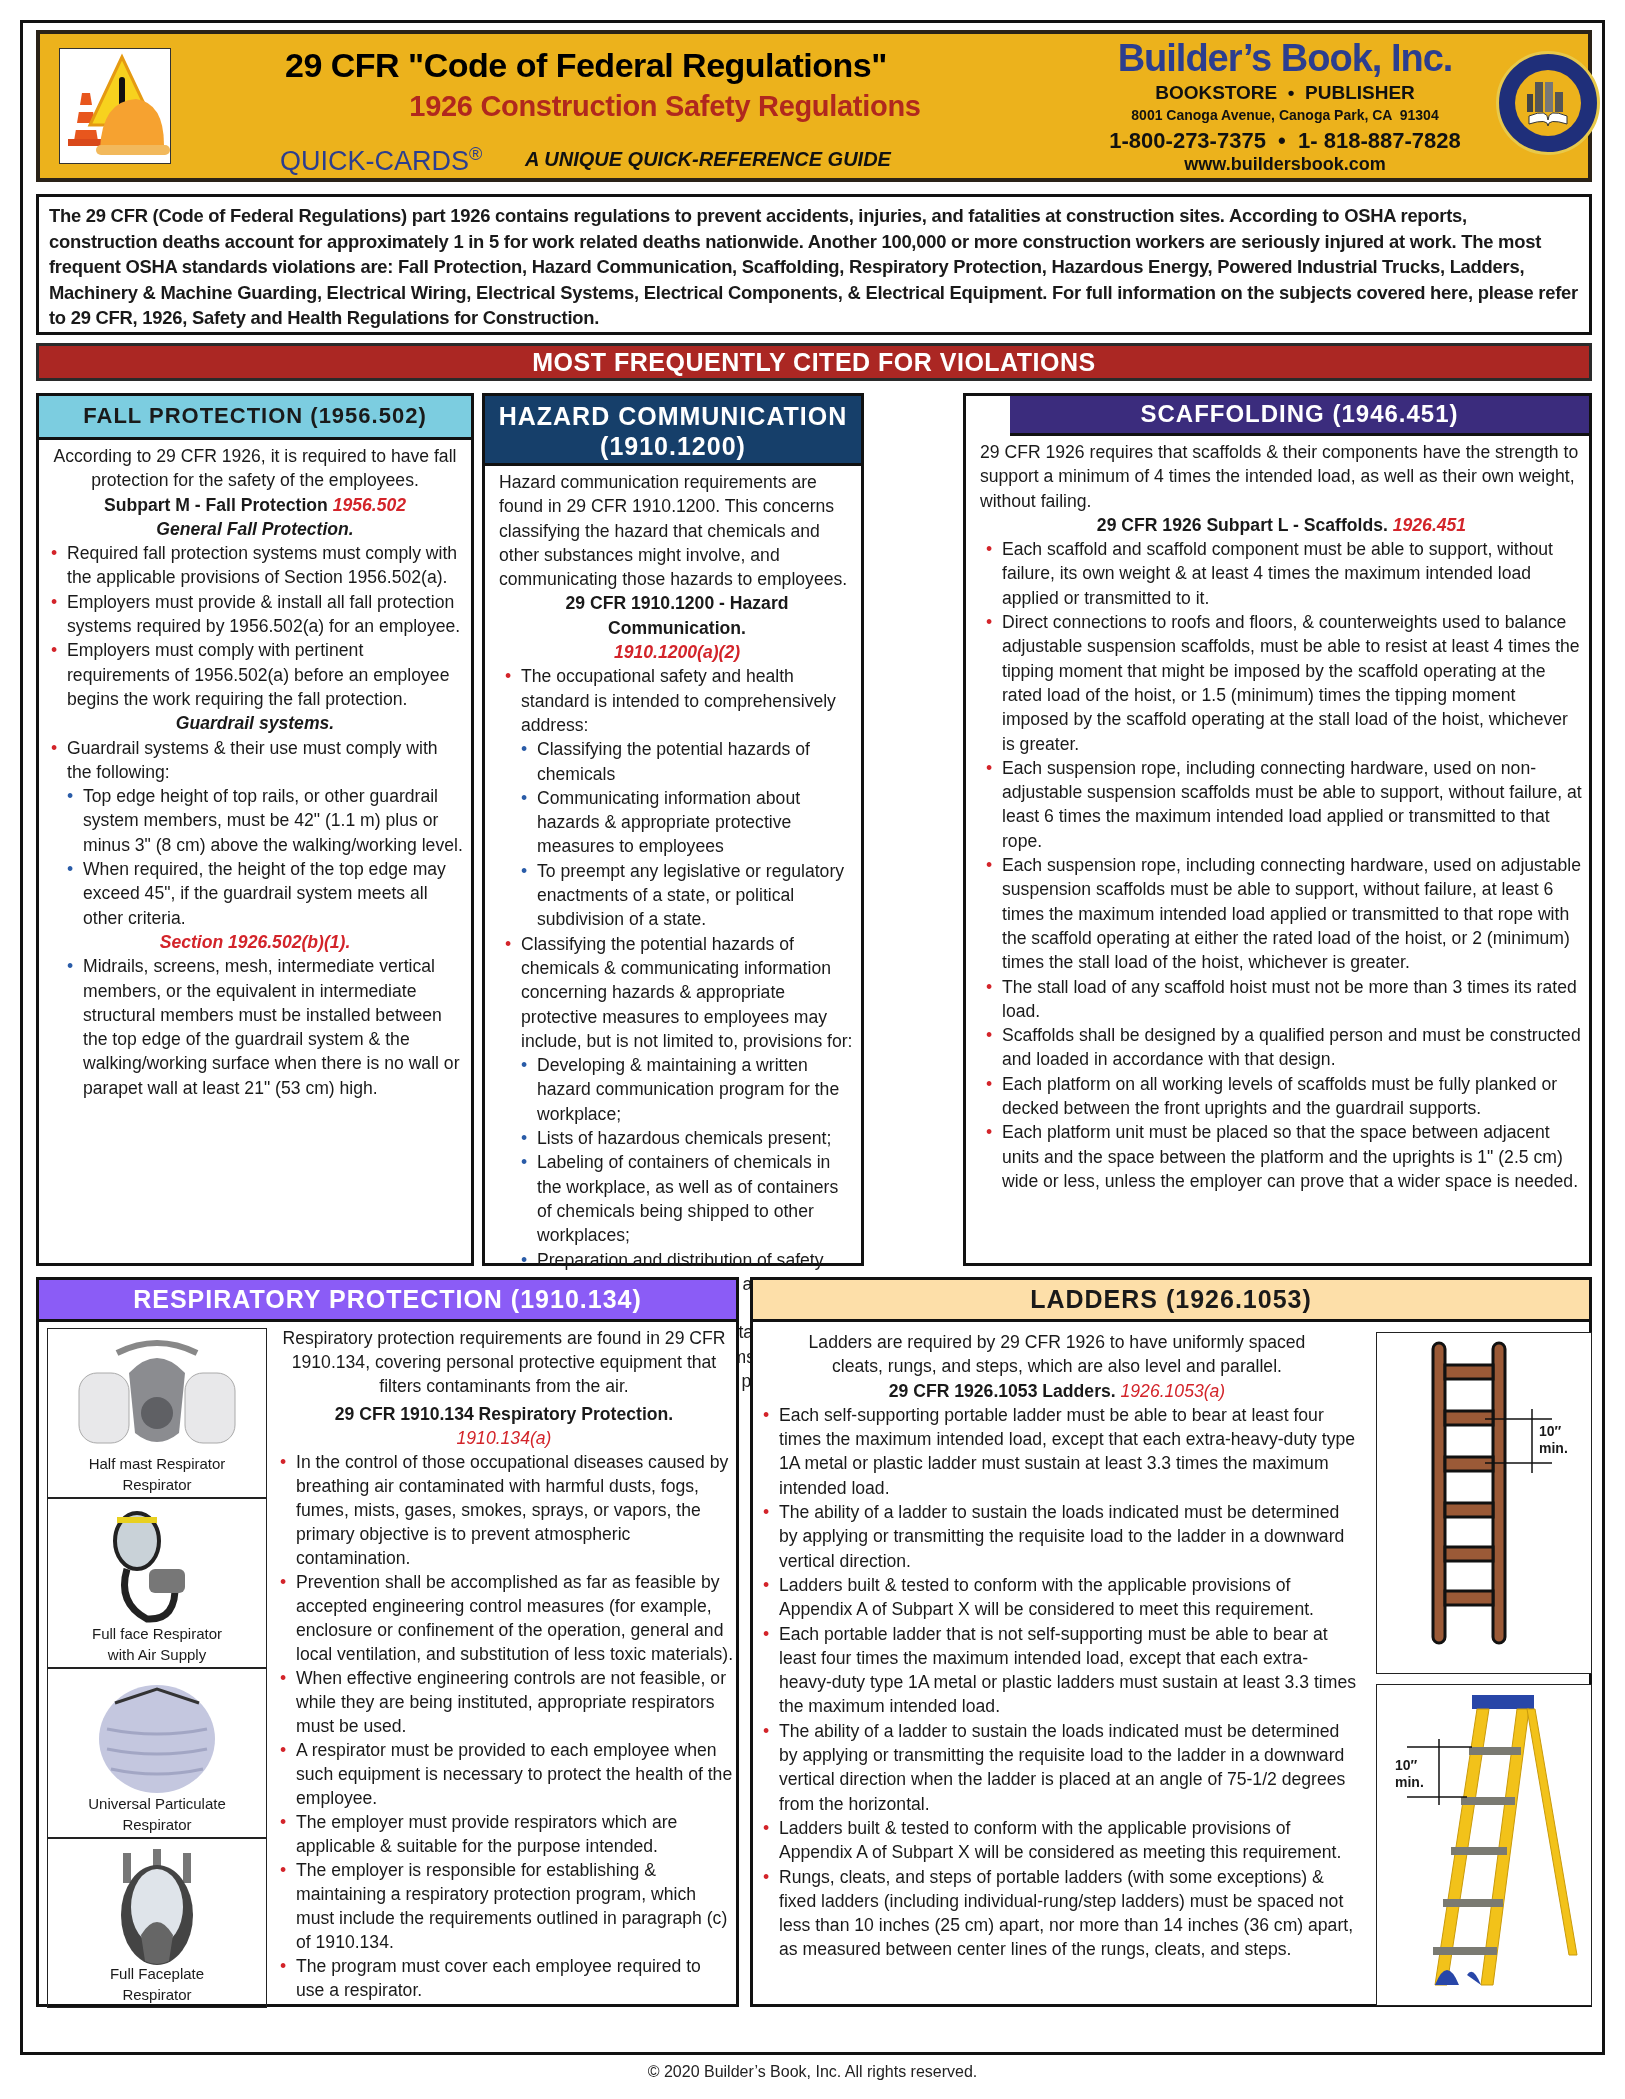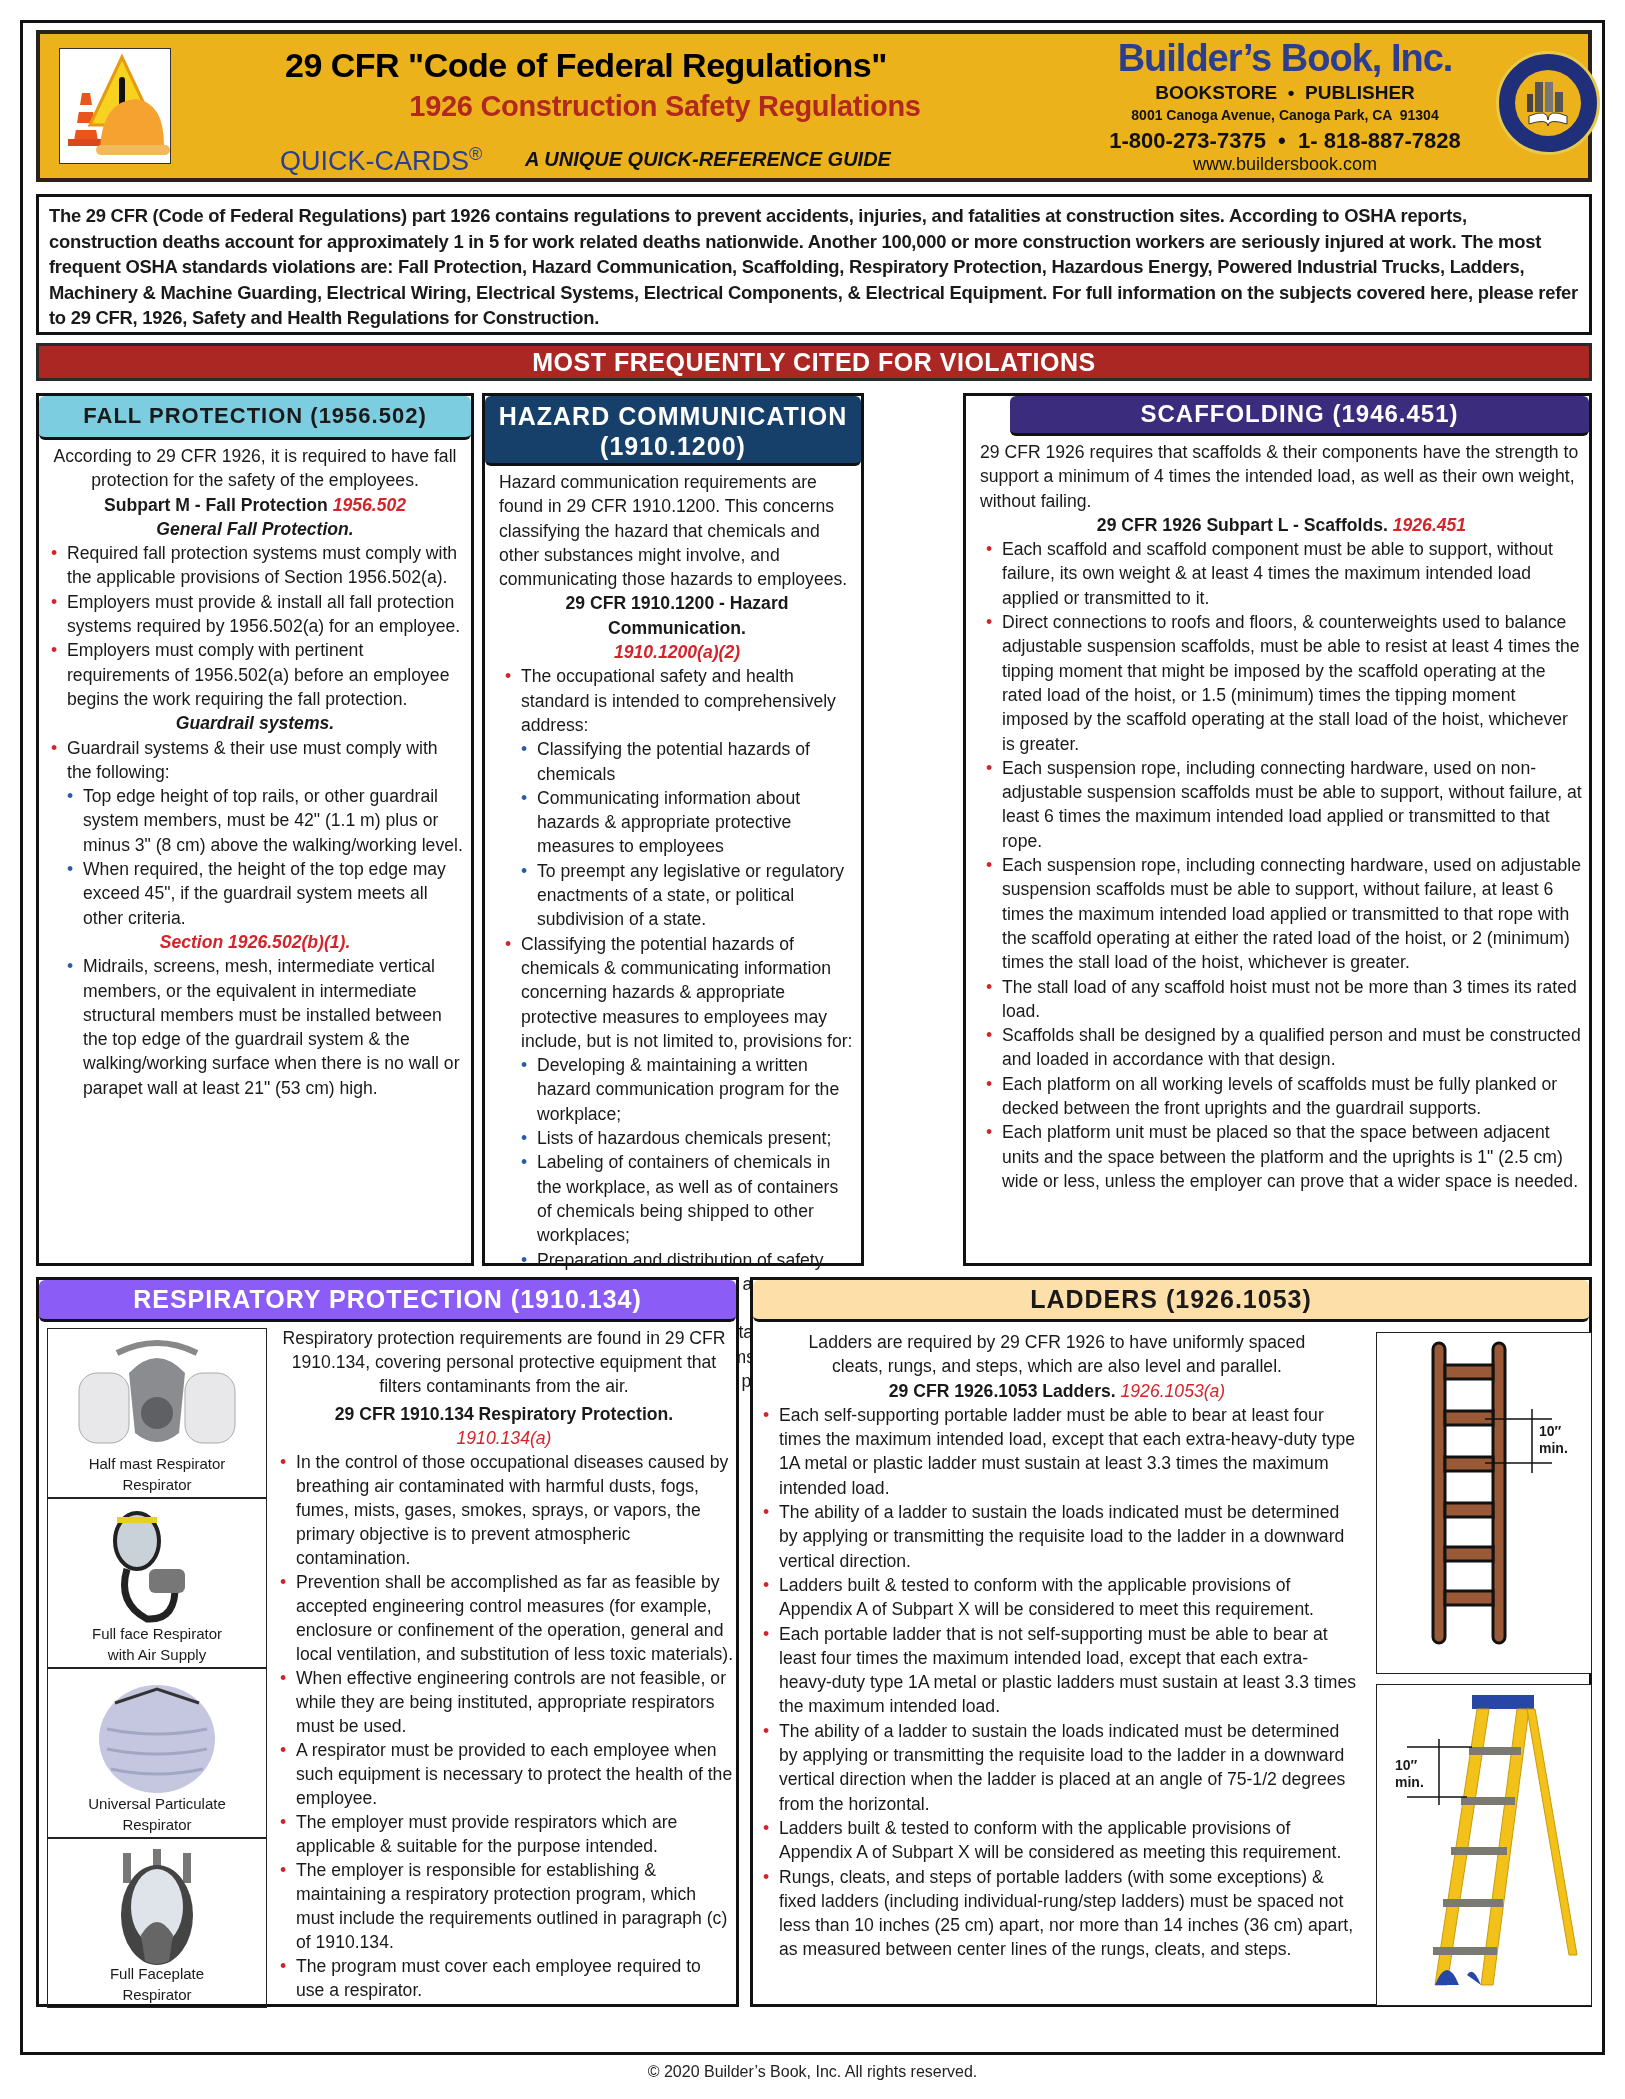--- a/index.html
+++ b/index.html
@@ -10,29 +10,29 @@
 .hdr-img{position:absolute;left:19px;top:14px;width:112px;height:116px;background:#fff;border:1px solid #333;overflow:hidden;}
 .hdr-title{position:absolute;left:245px;top:12px;width:780px;font-size:34px;font-weight:bold;color:#000;letter-spacing:-0.5px;}
 .hdr-sub{position:absolute;left:245px;top:56px;width:760px;text-align:center;font-size:29px;font-weight:bold;color:#b0281e;letter-spacing:-0.3px;}
 .hdr-qc{position:absolute;left:240px;top:110px;font-size:27px;color:#2c3e8f;}
 .hdr-qc sup{font-size:18px;}
 .hdr-tag{position:absolute;left:485px;top:114px;font-size:20px;font-style:italic;font-weight:bold;color:#111;}
 .pub-name{position:absolute;left:1055px;top:3px;width:380px;text-align:center;font-size:38px;font-weight:bold;color:#2c3e8f;letter-spacing:-1px;}
 .pub-role{position:absolute;left:1055px;top:48px;width:380px;text-align:center;font-size:19px;font-weight:bold;color:#111;}
 .pub-addr{position:absolute;left:1055px;top:73px;width:380px;text-align:center;font-size:14px;font-weight:bold;color:#111;}
 .pub-phone{position:absolute;left:1055px;top:94px;width:380px;text-align:center;font-size:22px;font-weight:bold;color:#111;}
-.pub-web{position:absolute;left:1055px;top:120px;width:380px;text-align:center;font-size:18px;font-weight:normal;color:#111;}
+.pub-web{position:absolute;left:1055px;top:120px;width:380px;text-align:center;font-size:18px;font-weight:bold;color:#111;}
 .logo{position:absolute;left:1456px;top:17px;width:104px;height:104px;border-radius:50%;background:#1f2f7a;border:3px solid #e8c94a;}
 .logo-inner{position:absolute;left:16px;top:16px;width:66px;height:66px;border-radius:50%;background:#ecb21c;}
 
 .intro{position:absolute;left:36px;top:194px;width:1556px;height:141px;border:3px solid #111;padding:6px 10px;font-size:18.4px;font-weight:bold;line-height:25.5px;letter-spacing:-0.25px;}
 .banner{position:absolute;left:36px;top:343px;width:1556px;height:38px;background:#ab2723;border:3px solid #2a2a2a;color:#fff;text-align:center;font-size:25px;font-weight:bold;line-height:32px;letter-spacing:0.5px;}
 
 .card{position:absolute;border:3px solid #111;background:#fff;}
-.card-head{border-bottom:3px solid #111;text-align:center;font-weight:bold;letter-spacing:1px;border-radius:6px;}
+.card-head{border-bottom:3px solid #111;text-align:center;font-weight:bold;letter-spacing:1px;}
 .card-body{padding:4px 6px;font-size:17.6px;line-height:24.3px;}
 .c{text-align:center;}
 .b{font-weight:bold;}
 .bi{font-weight:bold;font-style:italic;}
 .ref{color:#d3242a;font-style:italic;font-weight:bold;}
 .li{position:relative;padding-left:22px;text-indent:0;}
 .li::before{content:"•";position:absolute;left:6px;color:#d3242a;}
 .li2{position:relative;padding-left:38px;}
 .li2::before{content:"•";position:absolute;left:22px;color:#2a5ca8;}
 #fall{left:36px;top:393px;width:438px;height:873px;}

